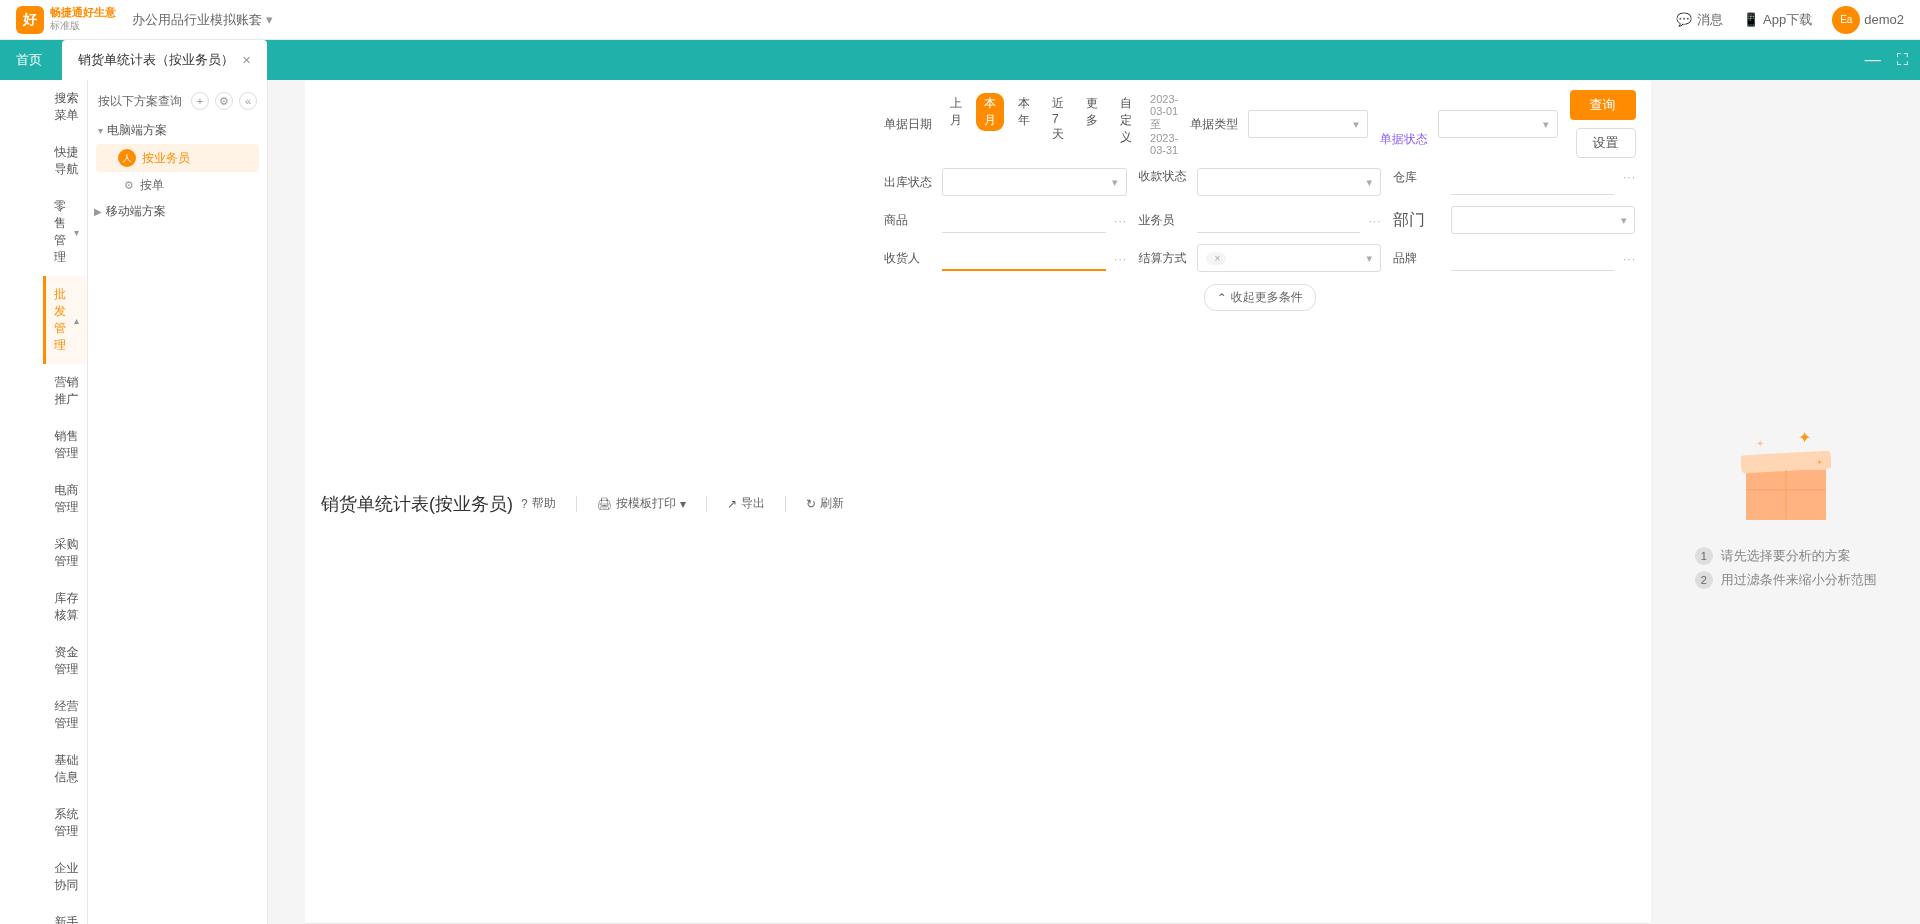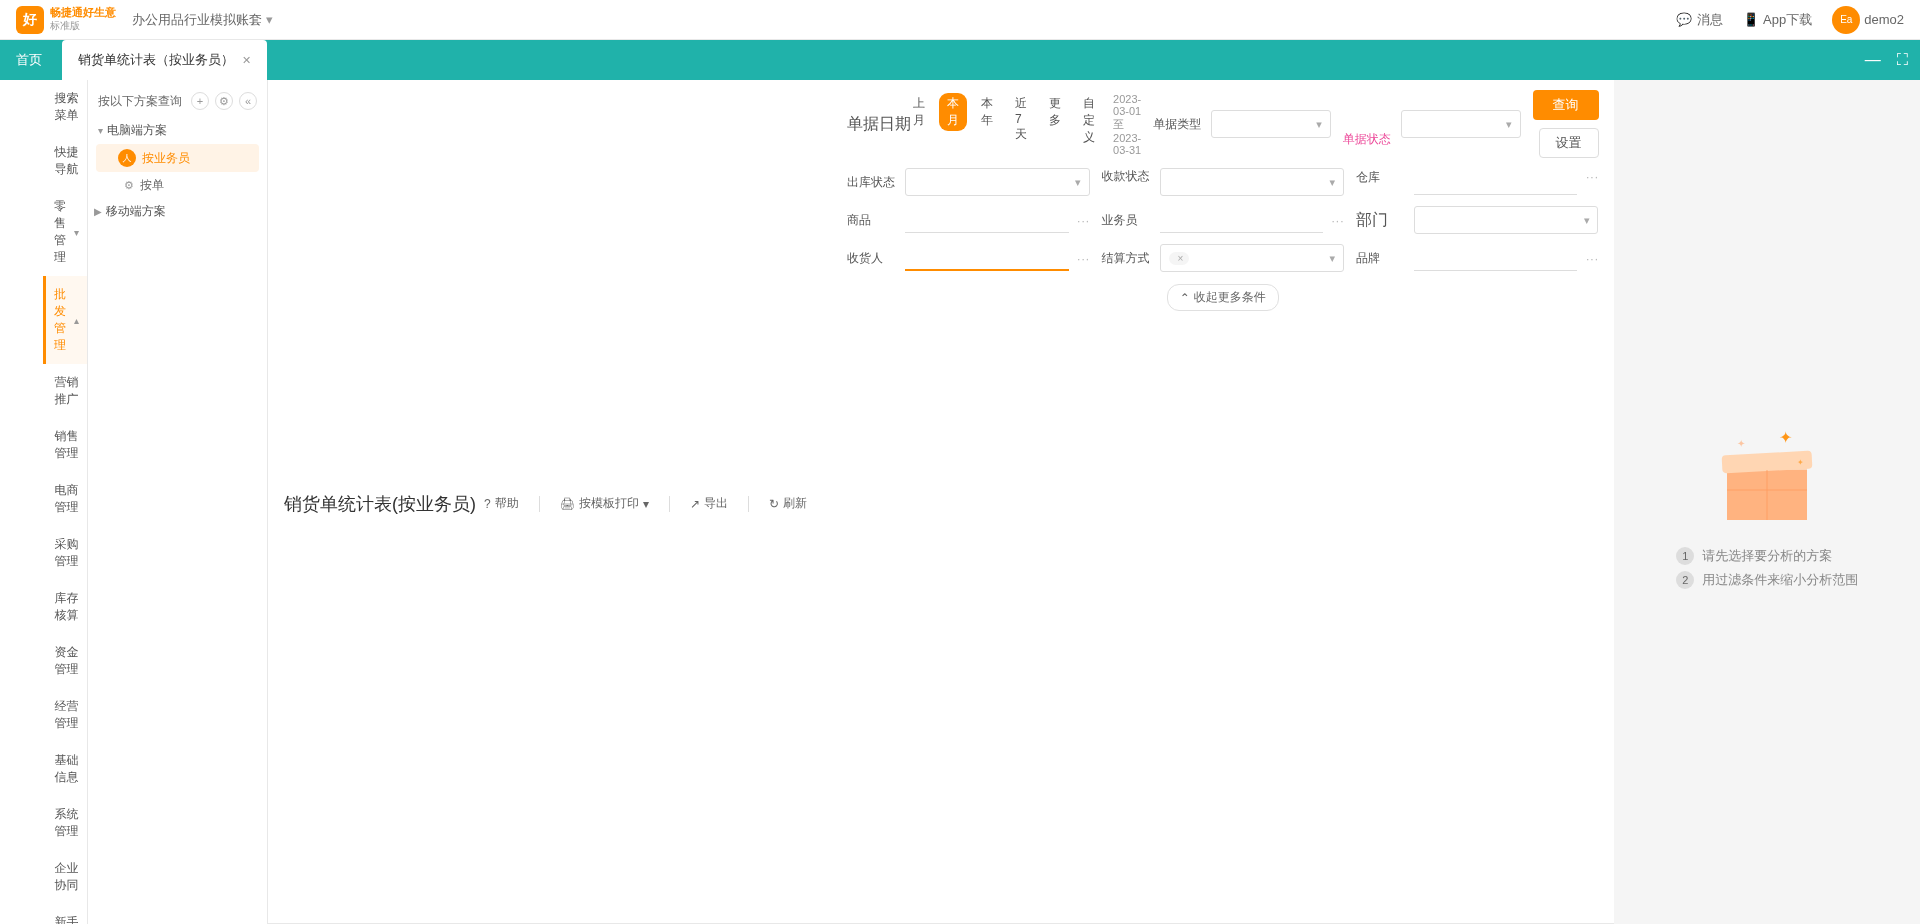--- a/index.html
+++ b/index.html
@@ -29,21 +29,21 @@
     .main-layout { display: flex; flex: 1; overflow: hidden; }
 
     
     .sidebar { width: 88px; background: #fff; border-right: 1px solid #e8e8e8; display: flex; flex-direction: column; flex-shrink: 0; overflow-y: auto; padding-left: 43px; }
     .sidebar-item { padding: 10px 4px; text-align: center; cursor: pointer; color: #555; font-size: 12px; transition: background 0.2s; border-left: 3px solid transparent; }
     .sidebar-item.has-sub { display: flex; align-items: center; justify-content: space-between; padding: 10px 8px; text-align: left; }
     .sidebar-item-label { font-size: 12px; }
     .sidebar-arrow { font-size: 10px; color: #999; }
 
     
-    .content { flex: 1; display: flex; overflow: hidden; }
+    .content { flex: 1; display: flex; overflow: hidden; gap: 37px; }
 
     
     .scheme-panel { width: 180px; background: #fff; border-right: 1px solid #e8e8e8; padding: 8px 0; flex-shrink: 0; overflow-y: auto; }
     .scheme-panel-header { display: flex; align-items: center; justify-content: space-between; padding: 4px 10px 8px; }
     .scheme-panel-title { font-size: 12px; color: #666; }
     .scheme-panel-actions { display: flex; align-items: center; gap: 6px; }
     .scheme-action-btn { width: 18px; height: 18px; border-radius: 50%; border: 1px solid #ddd; display: flex; align-items: center; justify-content: center; cursor: pointer; font-size: 11px; color: #999; }
     .scheme-group { padding: 0 4px; }
     .scheme-group-header { display: flex; align-items: center; gap: 4px; padding: 4px 6px; cursor: pointer; color: #555; font-size: 12px; }
     .scheme-group-arrow { font-size: 10px; color: #999; }
@@ -265,40 +265,40 @@
             <span>刷新</span>
           </div>
         </div>
       </div>
 
       <div class="filter-section">
         <div class="filter-inner">
 
           <div style="display:flex; align-items:center; gap:12px; margin-bottom:10px;">
             <div style="display:flex;align-items:center;gap:8px;flex:1;">
-              <span style="font-size:16px;color:#555;white-space:nowrap;width:50px;flex-shrink:0;">单据日期</span>
+              <span style="font-size:12px;color:#555;white-space:nowrap;width:50px;flex-shrink:0;">单据日期</span>
               <div class="date-filter-group">
                 <span class="date-btn">上月</span>
                 <span class="date-btn active">本月</span>
                 <span class="date-btn">本年</span>
                 <span class="date-btn">近7天</span>
                 <span class="date-btn">更多</span>
                 <span class="date-btn">自定义</span>
                 <span class="date-range">2023-03-01 至 2023-03-31</span>
               </div>
             </div>
             <div style="display:flex;align-items:center;gap:8px;flex:1;">
               <span style="font-size:12px;color:#555;white-space:nowrap;width:50px;flex-shrink:0;">单据类型</span>
               <div class="filter-cell-dropdown">
                 <span></span>
                 <span style="color:#aaa;font-size:11px;">▾</span>
               </div>
             </div>
             <div style="display:flex;align-items:center;gap:8px;flex:1;">
-              <span style="font-size:12px;color:#ec4899;white-space:nowrap;width:50px;flex-shrink:0;margin-top:30px;">单据状态</span>
+              <span style="font-size:12px;color:#8b5cf6;white-space:nowrap;width:50px;flex-shrink:0;margin-top:30px;">单据状态</span>
               <div class="filter-cell-dropdown">
                 <span></span>
                 <span style="color:#aaa;font-size:11px;">▾</span>
               </div>
             </div>
             <div class="action-buttons">
               <button class="query-btn">查询</button>
               <button class="settings-btn">设置</button>
             </div>
           </div>

